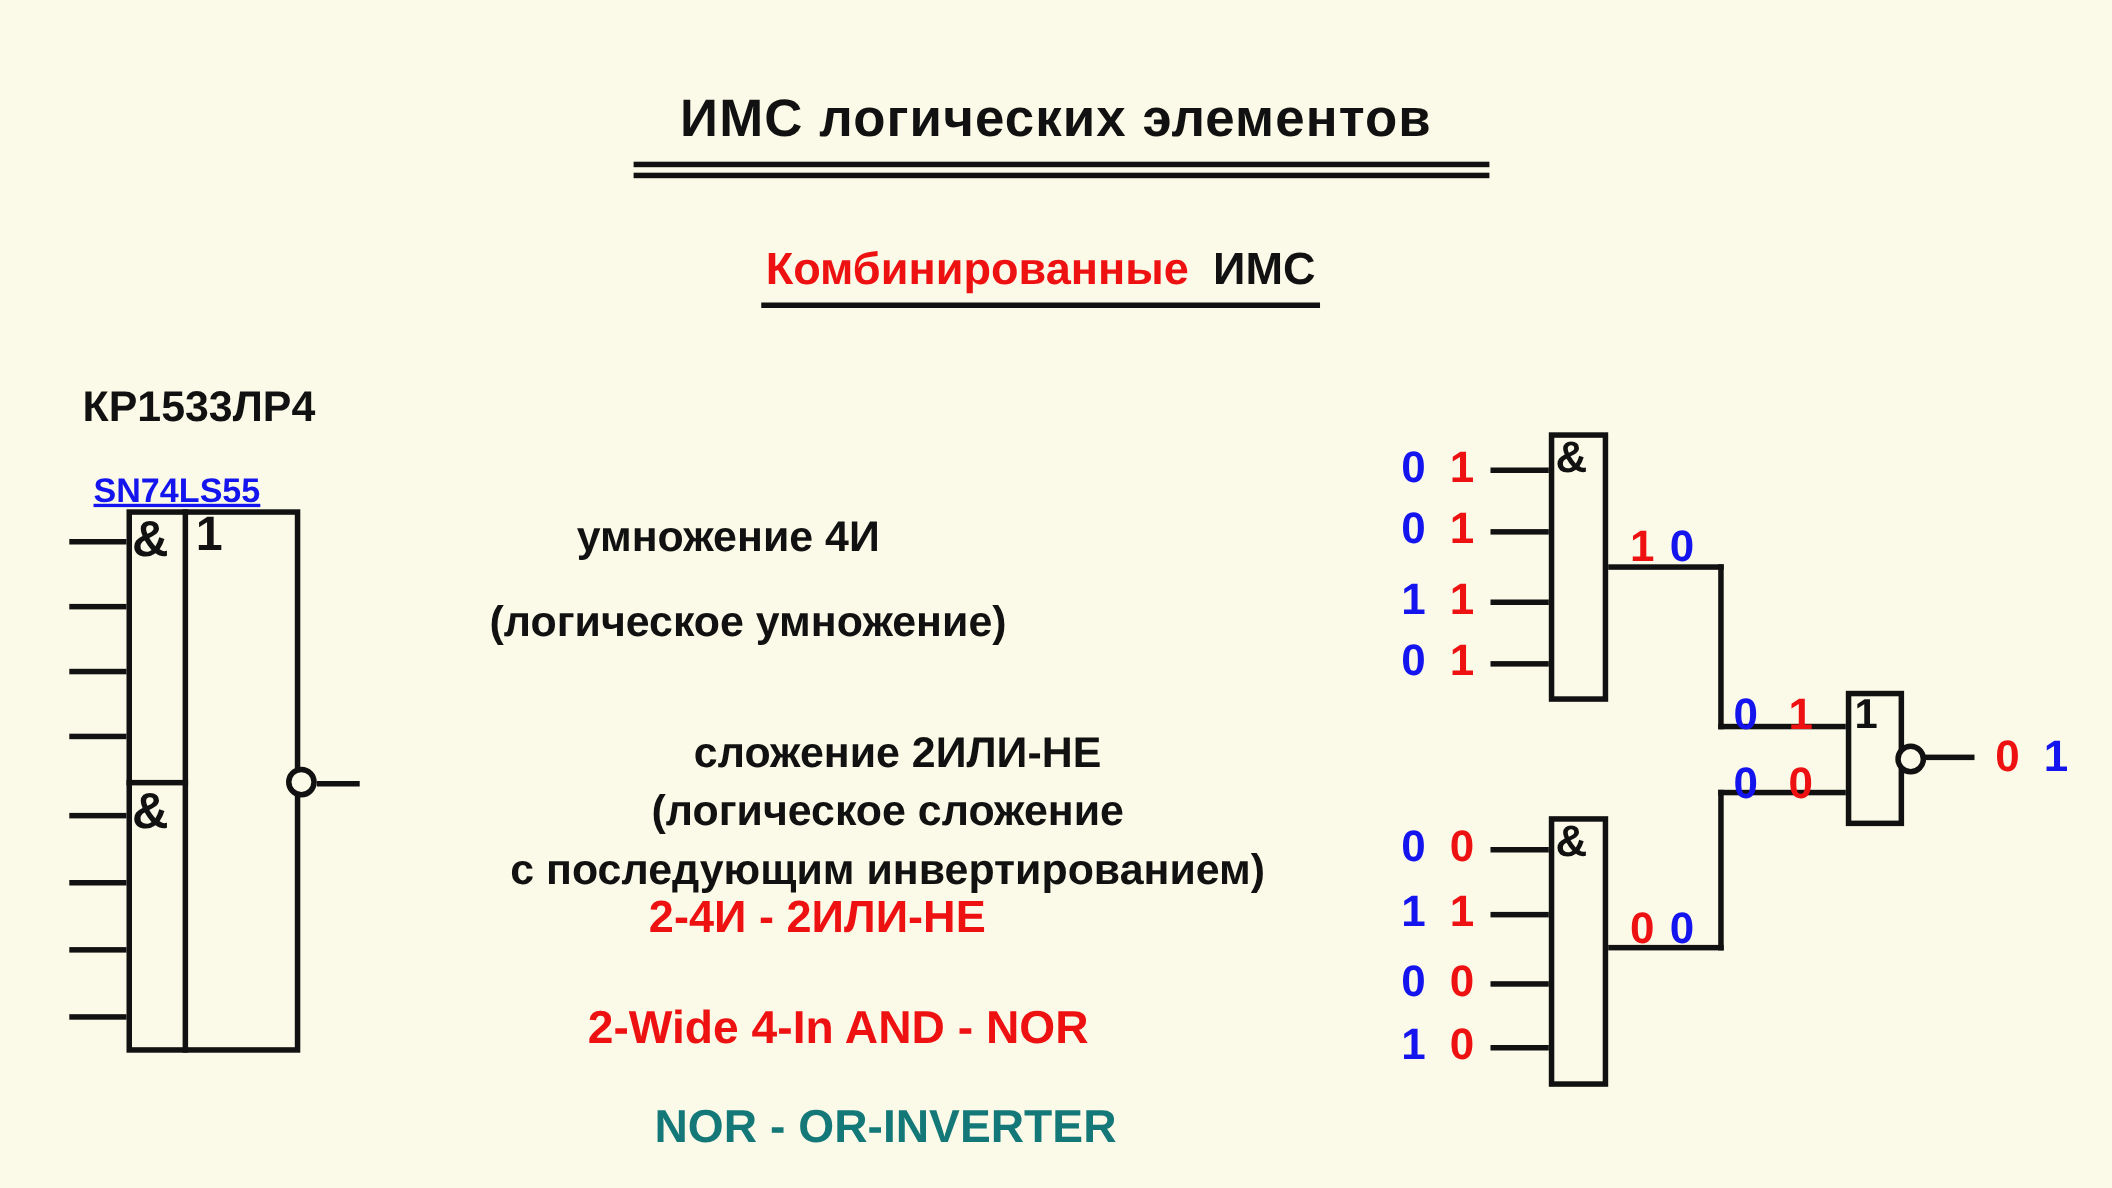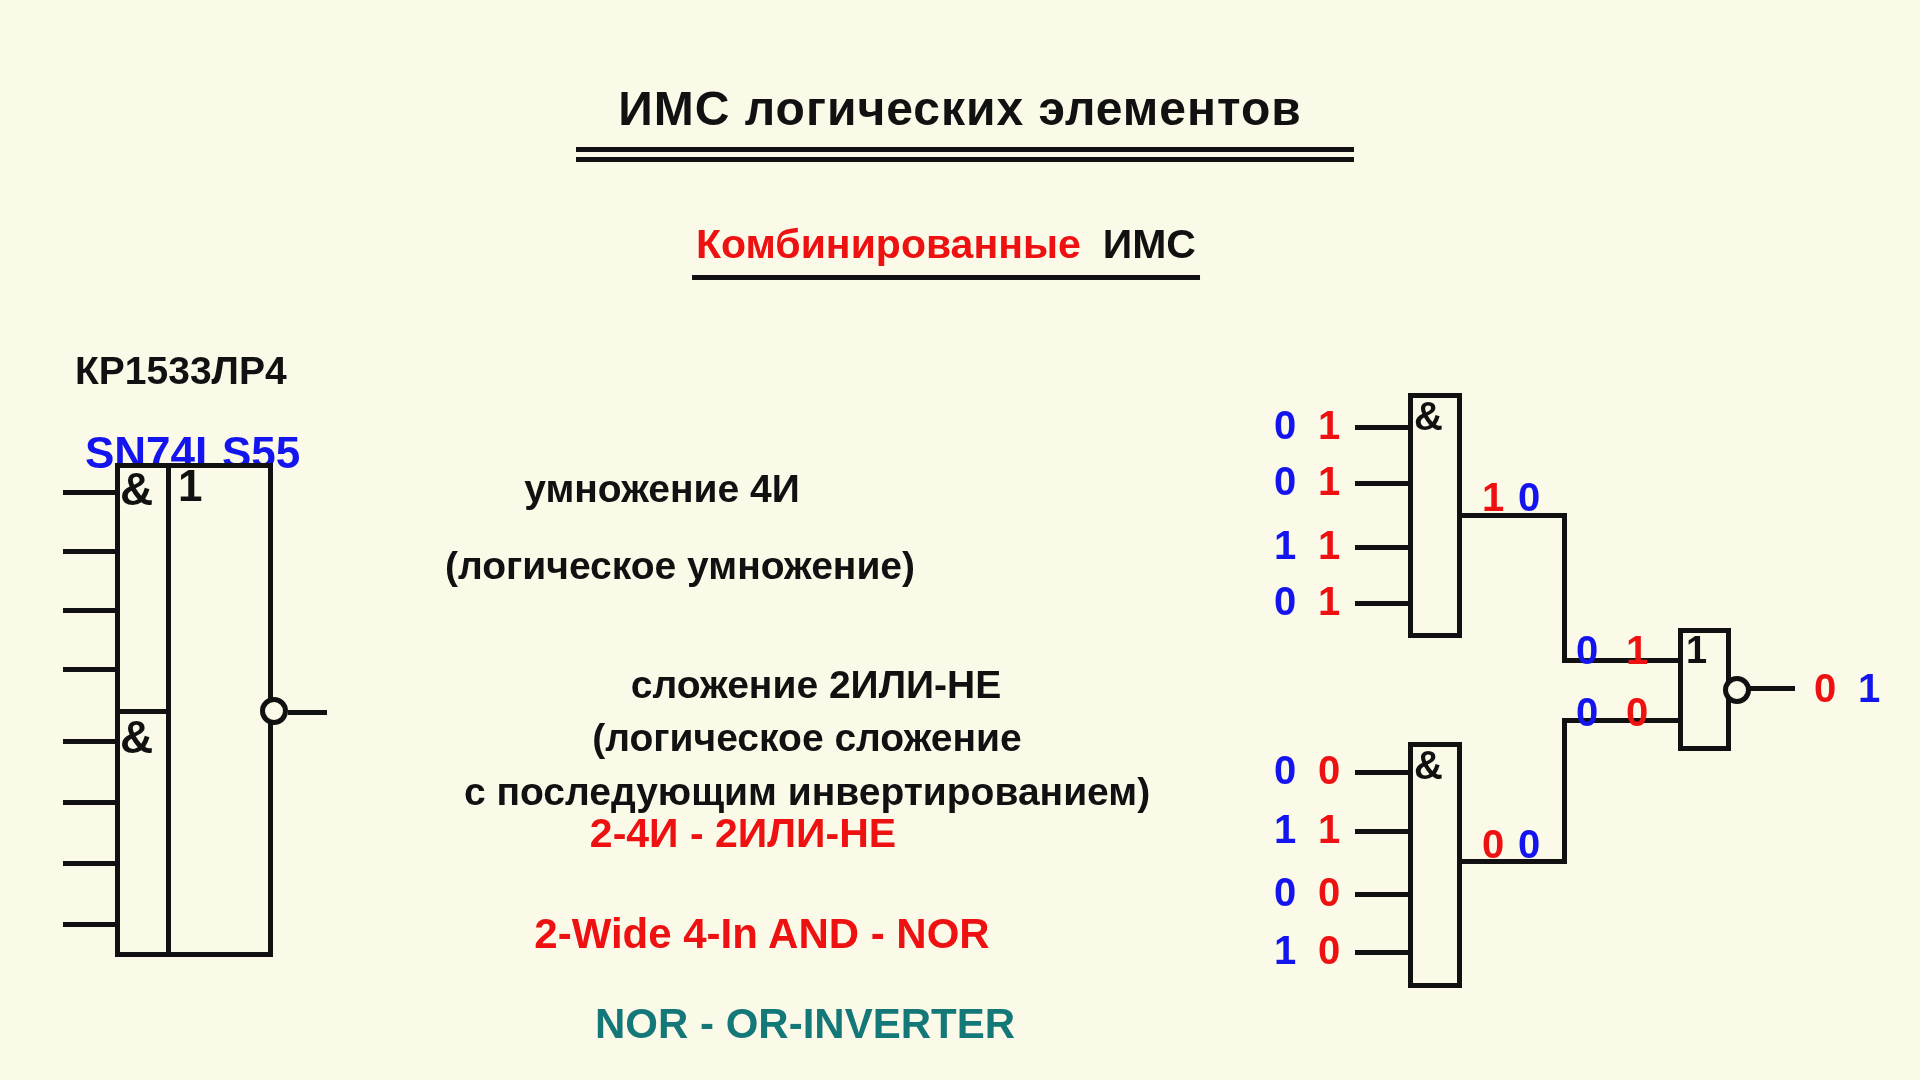--- a/index.html
+++ b/index.html
@@ -42,21 +42,21 @@
     left:50%;top:186px;transform:translateX(-50%);
     margin-left:-14px;
     font-size:41px;
     padding:0 4px 7px 4px;
     border-bottom:5px solid var(--ink);
     white-space:nowrap;
   }
   .subtitle .red-part{color:var(--red);text-align:right;}
   .subtitle .black-part{color:var(--ink);margin-left:22px;}
   .chip-label-ru{left:75px;top:314px;font-size:39px;}
-  .chip-label-intl{left:85px;top:393px;font-size:44px;color:var(--blue);}
+  .chip-label-intl{left:85px;top:393px;font-size:31px;color:var(--blue);text-decoration:underline;}
   .gate-symbol{position:absolute;color:var(--ink);line-height:1;}
   .digit{position:absolute;width:34px;text-align:center;font-size:40px;line-height:1;}
   .digit.b{color:var(--blue);}
   .digit.r{color:var(--red);}
   .desc{position:absolute;font-size:39px;}
   .func{position:absolute;font-size:42px;}
   .red-text{color:var(--red);}
   .teal-text{color:var(--teal);}
 </style>
 </head>

